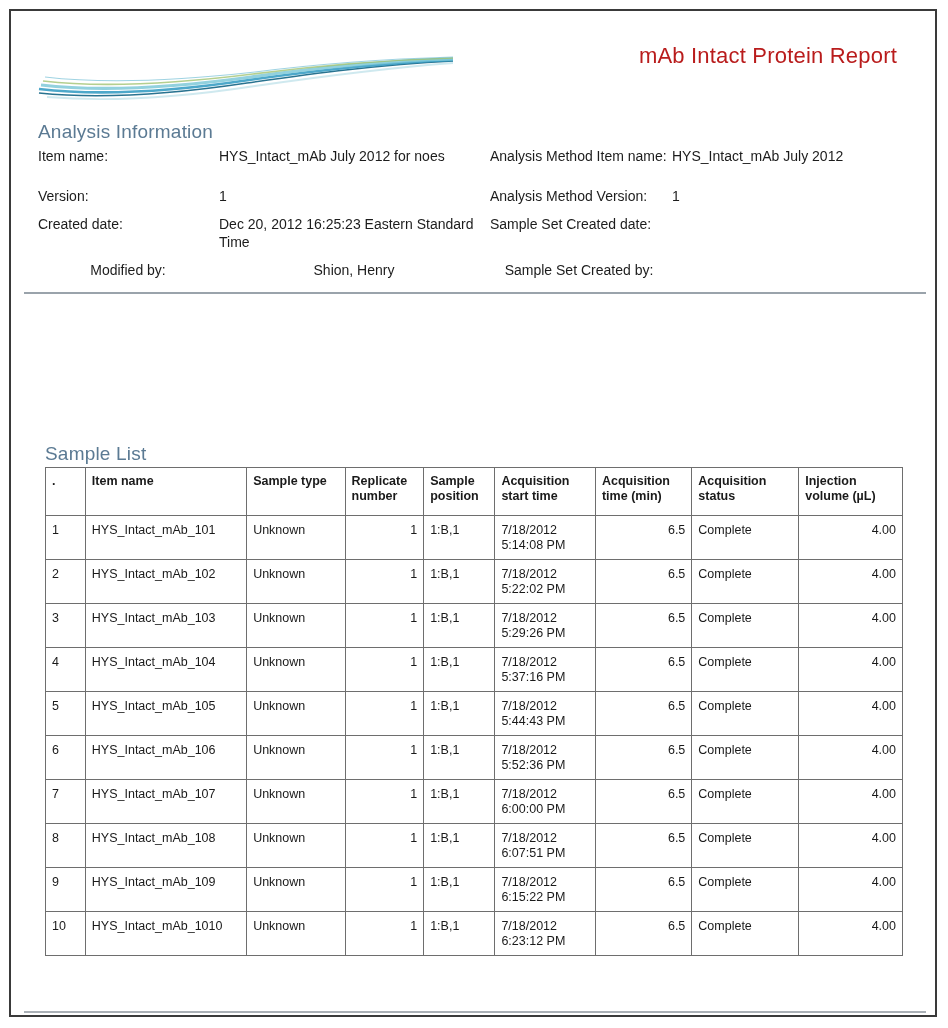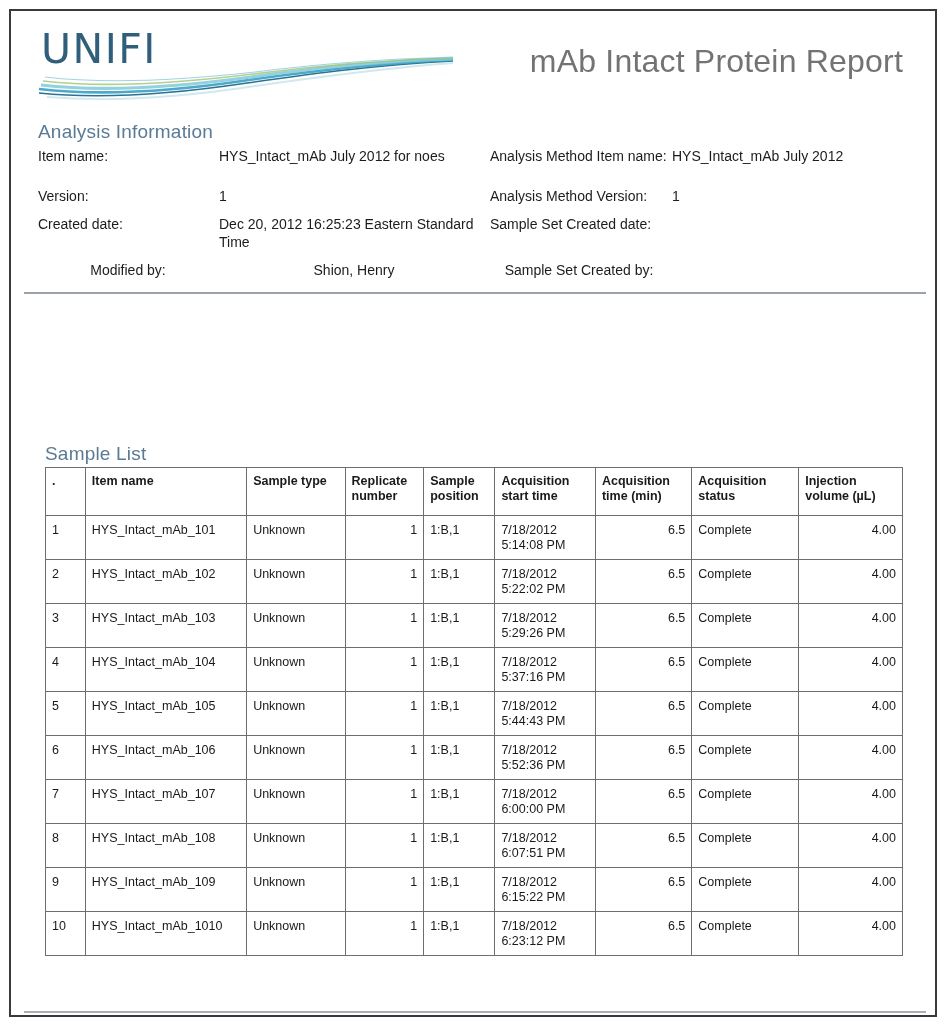--- a/index.html
+++ b/index.html
@@ -61,25 +61,25 @@
   .logo-swoosh {
     position: absolute;
     left: 0;
     top: 28px;
     width: 420px;
     height: 46px;
   }
 
   .report-title {
     position: absolute;
-    right: 32px;
+    right: 38px;
     top: 32px;
-    font-size: 32px;
+    font-size: 22px;
     font-weight: 400;
-    color: #737373;
+    color: #b91c1c;
     letter-spacing: 0.2px;
     white-space: nowrap;
   }
 
   
   .section-heading {
     position: absolute;
     font-size: 19px;
     font-weight: 400;
     color: #5b7a93;
@@ -172,21 +172,20 @@
 </style>
 </head>
 <body>
 
 <div class="page-frame">
   <div class="page-inner">
 
     <div class="header">
 
       <div class="logo-wrap">
-        <div class="logo-wordmark">UNIFI</div>
         <svg class="logo-swoosh" viewBox="0 0 420 46" preserveAspectRatio="none">
           <path d="M2,38 C60,44 130,40 210,28 C280,18 340,10 416,6" fill="none" stroke="#1d6b8a" stroke-width="1.4" opacity="0.95"></path>
           <path d="M2,34 C62,41 132,37 212,25 C282,15 342,8 416,5" fill="none" stroke="#3a9fc4" stroke-width="2.6" opacity="0.9"></path>
           <path d="M4,30 C64,37 134,33 214,22 C284,12 344,6 416,4" fill="none" stroke="#7fc9d8" stroke-width="3.2" opacity="0.85"></path>
           <path d="M6,26 C66,33 136,29 216,19 C286,10 346,5 416,3" fill="none" stroke="#9bbf6a" stroke-width="1.6" opacity="0.75"></path>
           <path d="M8,22 C68,29 138,26 218,17 C288,8 348,4 416,2" fill="none" stroke="#5fb6cf" stroke-width="1.2" opacity="0.6"></path>
           <path d="M10,42 C70,47 140,43 218,31 C288,21 348,13 416,8" fill="none" stroke="#9fd4e0" stroke-width="1.8" opacity="0.5"></path>
         </svg>
       </div>
 

